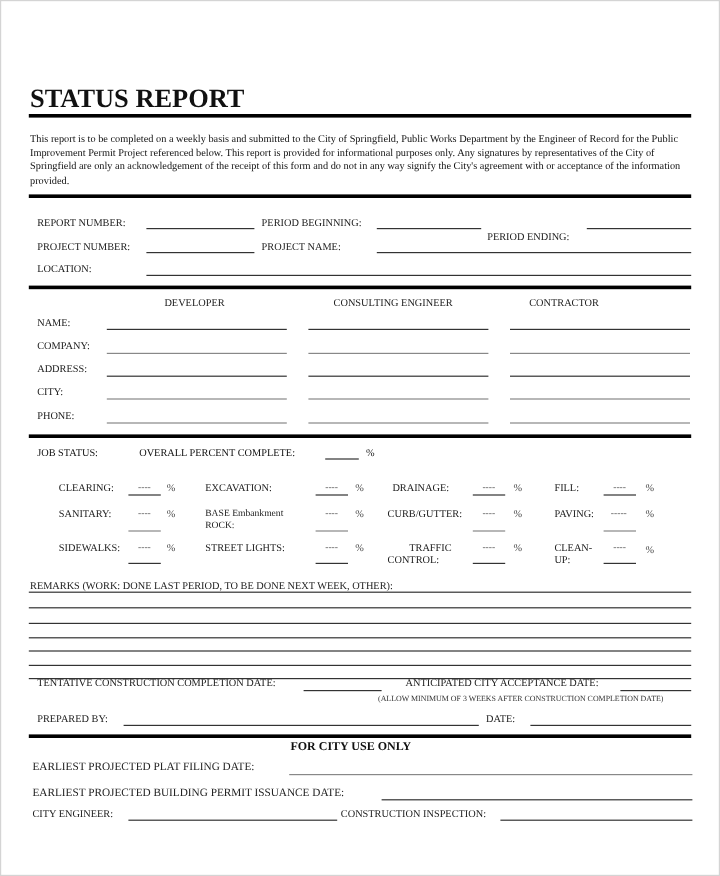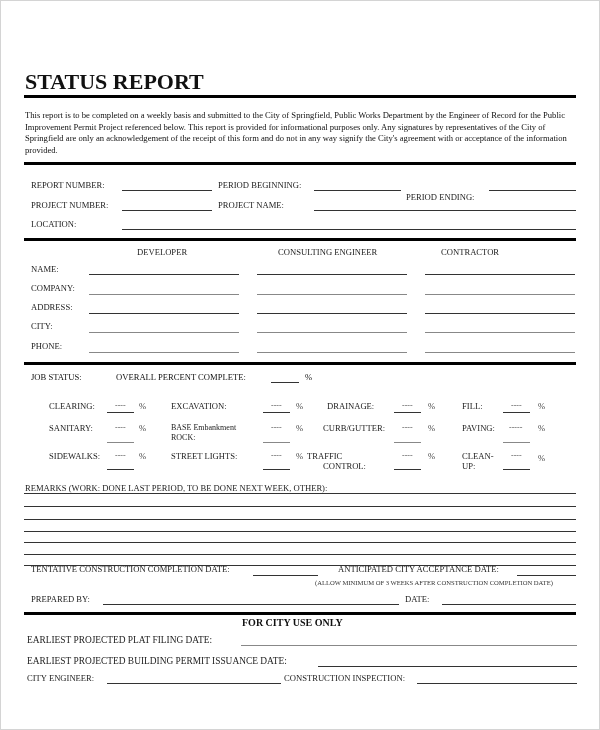--- a/index.html
+++ b/index.html
@@ -130,21 +130,21 @@
   <div class="abs lbl" style="left:48px; top:450px;">SIDEWALKS:</div>
   <div class="field" style="left:106px; top:457px; width:27px;"></div>
   <div class="abs dash" style="left:114px; top:450px;">----</div>
   <div class="abs pct" style="left:138px; top:450px;">%</div>
 
   <div class="abs lbl" style="left:170px; top:450px;">STREET LIGHTS:</div>
   <div class="field" style="left:262px; top:457px; width:27px;"></div>
   <div class="abs dash" style="left:270px; top:450px;">----</div>
   <div class="abs pct" style="left:295px; top:450px;">%</div>
 
-  <div class="abs lbl" style="left:306px; top:450px;">TRAFFIC</div>
+  <div class="abs lbl" style="left:340px; top:450px;">TRAFFIC</div>
   <div class="abs lbl" style="left:322px; top:460px;">CONTROL:</div>
   <div class="field" style="left:393px; top:457px; width:27px;"></div>
   <div class="abs dash" style="left:401px; top:450px;">----</div>
   <div class="abs pct" style="left:427px; top:450px;">%</div>
 
   <div class="abs lbl" style="left:461px; top:450px;">CLEAN-</div>
   <div class="abs lbl" style="left:461px; top:460px;">UP:</div>
   <div class="field" style="left:502px; top:457px; width:27px;"></div>
   <div class="abs dash" style="left:510px; top:450px;">----</div>
   <div class="abs pct" style="left:537px; top:452px;">%</div>

